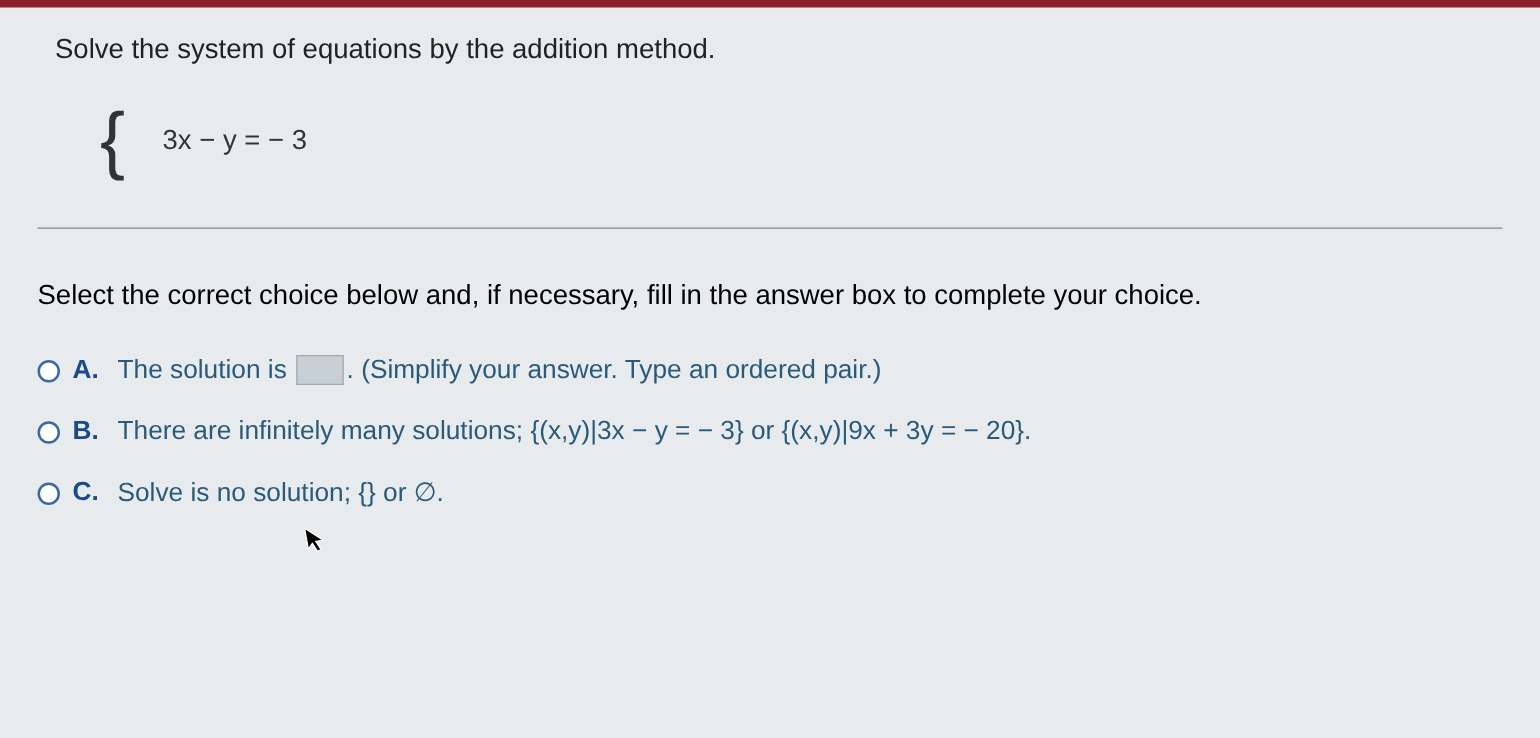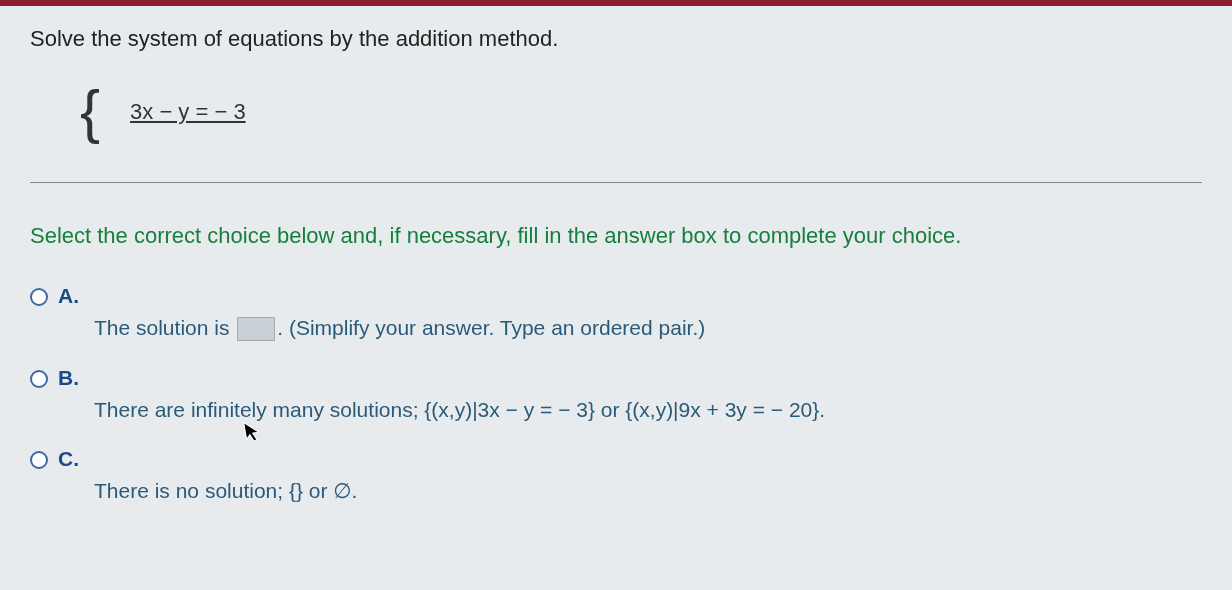--- a/index.html
+++ b/index.html
@@ -19,20 +19,21 @@
       height: 6px;
       background: #8c1e2e;
     }
     .question-container {
       padding: 20px 30px;
     }
     .prompt-text {
       font-size: 22px;
       color: #222;
       margin-bottom: 30px;
+      margin-left: 14px;
     }
     .equation-system {
       display: flex;
       align-items: center;
       margin-left: 50px;
       margin-bottom: 40px;
     }
     .brace {
       font-size: 60px;
       line-height: 1;
@@ -41,30 +42,29 @@
       font-weight: 100;
     }
     .equations {
       display: flex;
       flex-direction: column;
       gap: 6px;
     }
     .equation {
       font-size: 22px;
       color: #333;
-      text-decoration: underline;
     }
     .divider {
       border: none;
       border-top: 1px solid #888;
       margin: 30px 0 40px 0;
     }
     .instruction-text {
       font-size: 22px;
-      color: #15803d;
+      color: #000000;
       margin-bottom: 35px;
     }
     .choice-row {
       display: flex;
       align-items: flex-start;
       margin-bottom: 25px;
     }
     .radio-circle {
       width: 18px;
       height: 18px;
@@ -78,21 +78,20 @@
     .choice-label {
       color: #1a4a8a;
       font-weight: bold;
       font-size: 21px;
       margin-right: 15px;
       flex-shrink: 0;
     }
     .choice-text {
       font-size: 21px;
       color: #2a5a7a;
-      margin-top: 32px;
     }
     .answer-box {
       display: inline-block;
       width: 38px;
       height: 24px;
       background: #c8d0d6;
       border: 1px solid #a0a8b0;
       vertical-align: middle;
       margin: 0 2px;
     }
@@ -137,21 +136,21 @@
 
   <div class="choice-row">
     <div class="radio-circle"></div>
     <span class="choice-label">B.</span>
     <span class="choice-text">There are infinitely many solutions; {(x,y)|3x − y = − 3} or {(x,y)|9x + 3y = − 20}.</span>
   </div>
 
   <div class="choice-row">
     <div class="radio-circle"></div>
     <span class="choice-label">C.</span>
-    <span class="choice-text">There is no solution; {} or ∅.</span>
+    <span class="choice-text">Solve is no solution; {} or ∅.</span>
   </div>
 
 </div>
 
 <div class="cursor">
   <svg width="18" height="24" viewBox="0 0 18 24">
     <path d="M1 1 L1 18 L5 14 L8 21 L11 20 L8 13 L14 13 Z" fill="#000" stroke="#fff" stroke-width="1"></path>
   </svg>
 </div>
 

